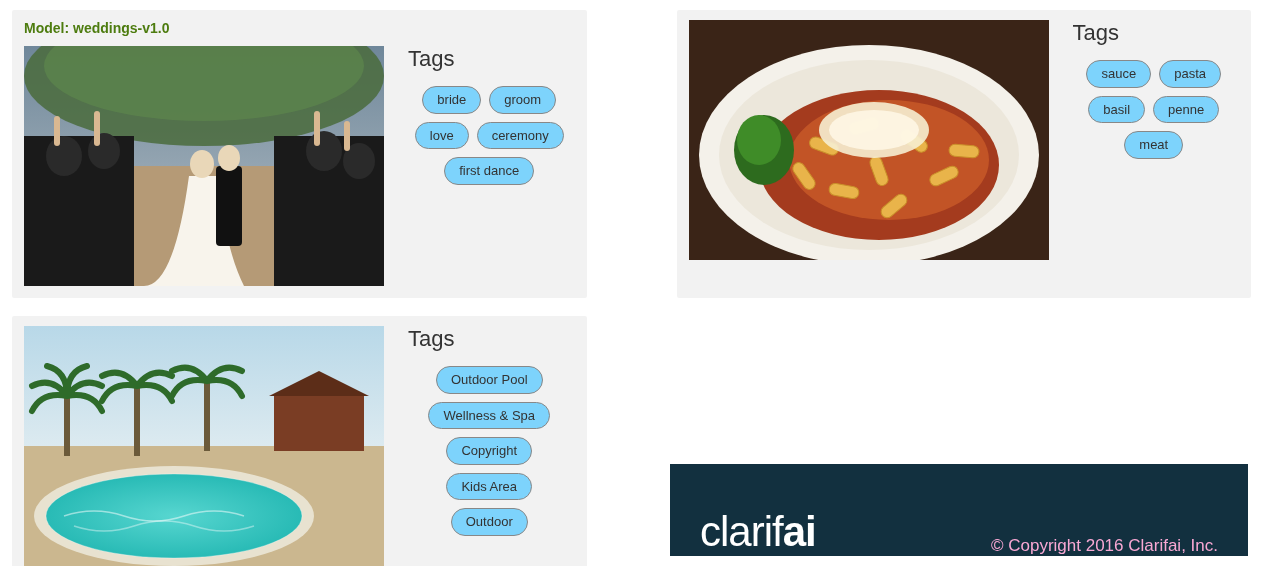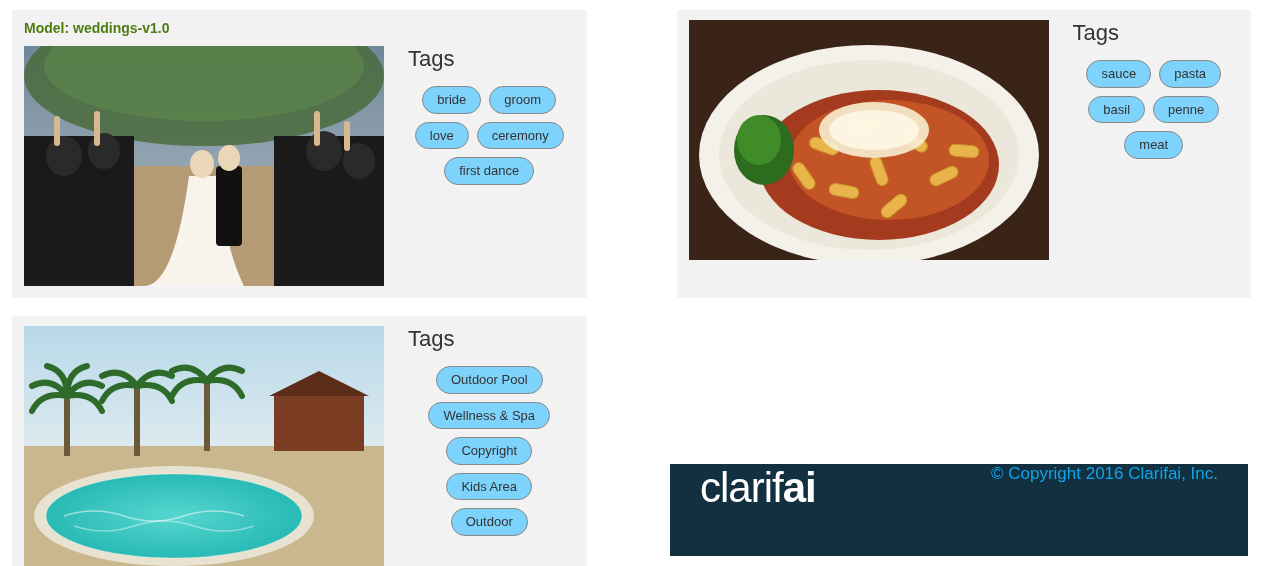--- a/index.html
+++ b/index.html
@@ -77,34 +77,34 @@
     }
     
     .footer {
       position: absolute;
       left: 670px;
       bottom: 10px;
       width: 578px;
       height: 92px;
       background: #12303f;
       display: flex;
-      align-items: flex-start;
+      align-items: flex-end;
       padding: 0 30px;
       justify-content: space-between;
     }
     .logo {
       color: #fff;
       font-size: 42px;
       font-weight: 400;
       letter-spacing: -1px;
       font-family: "Segoe UI", Helvetica, Arial, sans-serif;
     }
     .logo .bold { font-weight: 700; }
     .copyright {
-      color: #0ea5e9;
+      color: #f9a8d4;
       font-size: 17px;
     }
 
     
     .img-box svg { width: 100%; height: 100%; display: block; }
   </style>
 </head>
 <body>
 
 <div class="grid">

